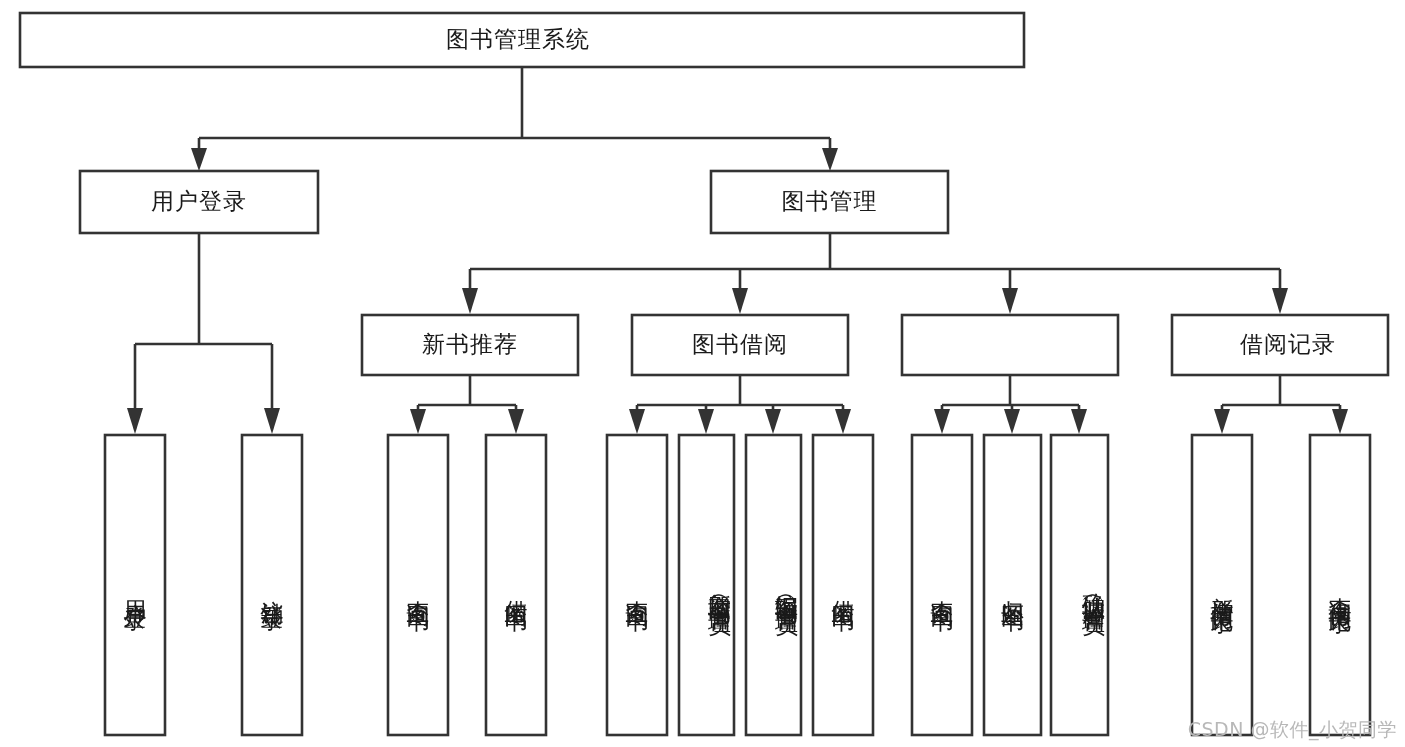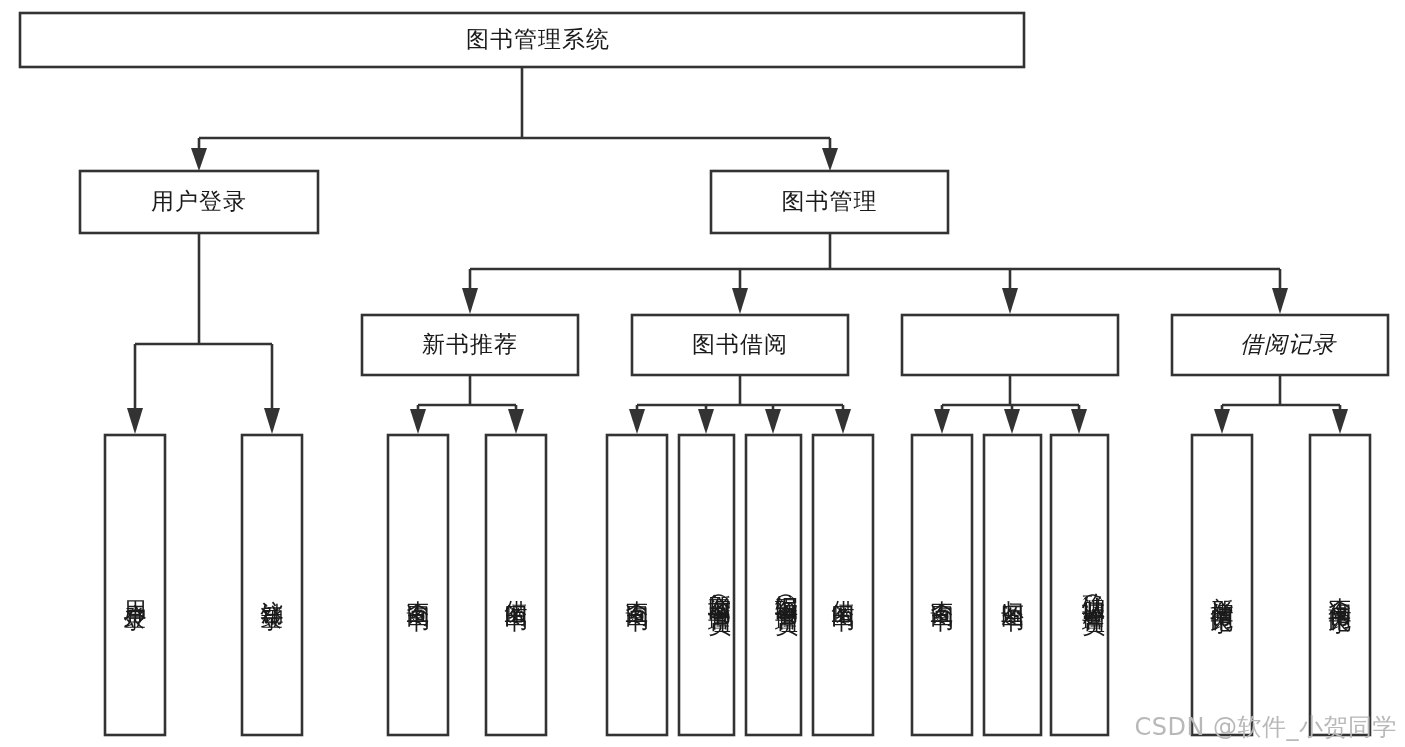--- a/index.html
+++ b/index.html
@@ -65,21 +65,21 @@
     align-items: flex-start;
     justify-content: center;
   }
   .node-label.vertical.centered {
     align-items: center;
   }
   .watermark {
     position: absolute;
     right: 8px;
     bottom: 4px;
-    font-size: 24px;
+    font-size: 19px;
     color: #b8b8b8;
     font-family: "DejaVu Sans", "Liberation Sans", sans-serif;
     white-space: nowrap;
     letter-spacing: 0.5px;
   }
 </style>
 </head>
 <body>
 
 <div id="diagram-root">
@@ -181,28 +181,28 @@
     <g>
       <path class="connector" d="M 1280 375 L 1280 405"></path>
       <path class="connector" d="M 1222 405 L 1340 405"></path>
       <path class="connector" d="M 1222 405 L 1222 412"></path>
       <path class="connector" d="M 1340 405 L 1340 412"></path>
       <polygon class="arrow-head" points="1214,409 1230,409 1222,434"></polygon>
       <polygon class="arrow-head" points="1332,409 1348,409 1340,434"></polygon>
     </g>
   </svg>
 
-  <div class="node-label horizontal" style="left:36px; top:13px; width:1004px; height:54px;">图书管理系统</div>
+  <div class="node-label horizontal" style="left:16px; top:13px; width:1004px; height:54px;">图书管理系统</div>
 
   <div class="node-label horizontal" style="left:80px; top:171px; width:238px; height:62px;">用户登录</div>
   <div class="node-label horizontal" style="left:362px; top:315px; width:216px; height:60px;">新书推荐</div>
 
   <div class="node-label horizontal" style="left:711px; top:171px; width:237px; height:62px;">图书管理</div>
   <div class="node-label horizontal" style="left:632px; top:315px; width:216px; height:60px;">图书借阅</div>
-  <div class="node-label horizontal" style="left:1172px; top:315px; width:232px; height:60px;font-style:italic;">借阅记录</div>
+  <div class="node-label horizontal" style="left:1172px; top:315px; width:232px; height:60px;">借阅记录</div>
 
   <div class="node-label vertical centered" style="left:105px; top:435px; width:60px; height:300px;">用户登录</div>
   <div class="node-label vertical centered" style="left:242px; top:435px; width:60px; height:300px;">注销登录</div>
 
   <div class="node-label vertical centered" style="left:388px; top:435px; width:60px; height:300px;">查询图书</div>
   <div class="node-label vertical centered" style="left:486px; top:435px; width:60px; height:300px;">借阅图书</div>
 
   <div class="node-label vertical centered" style="left:607px; top:435px; width:60px; height:300px;">查询图书</div>
   <div class="node-label vertical" style="left:679px; top:435px; width:55px; height:300px;">新增图书（管理员）</div>
   <div class="node-label vertical" style="left:746px; top:435px; width:55px; height:300px;">编辑图书（管理员）</div>

